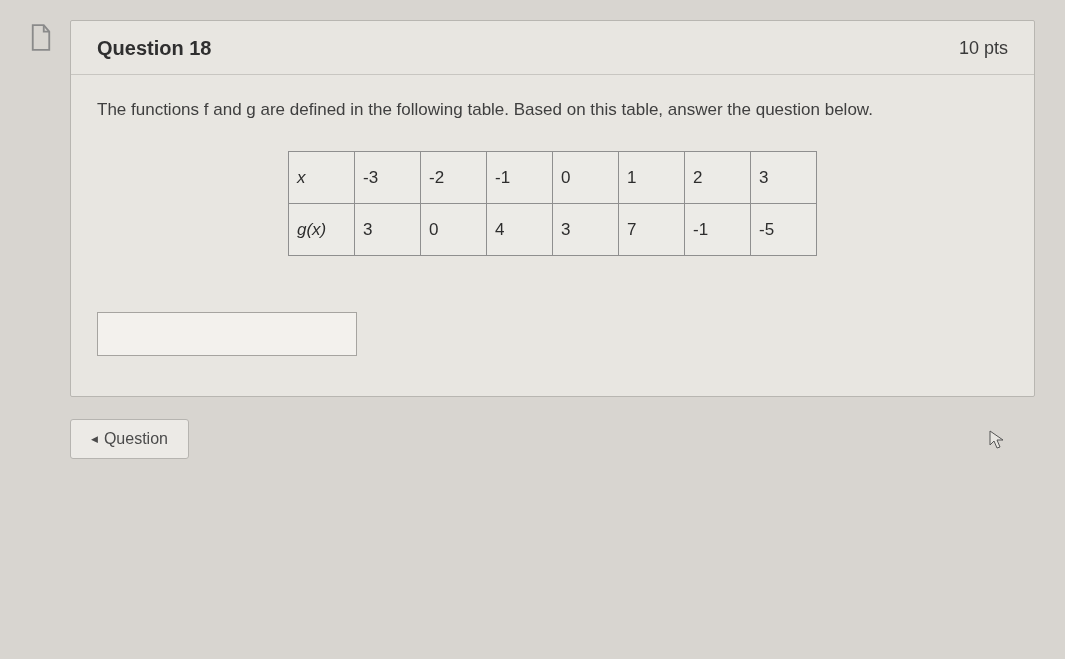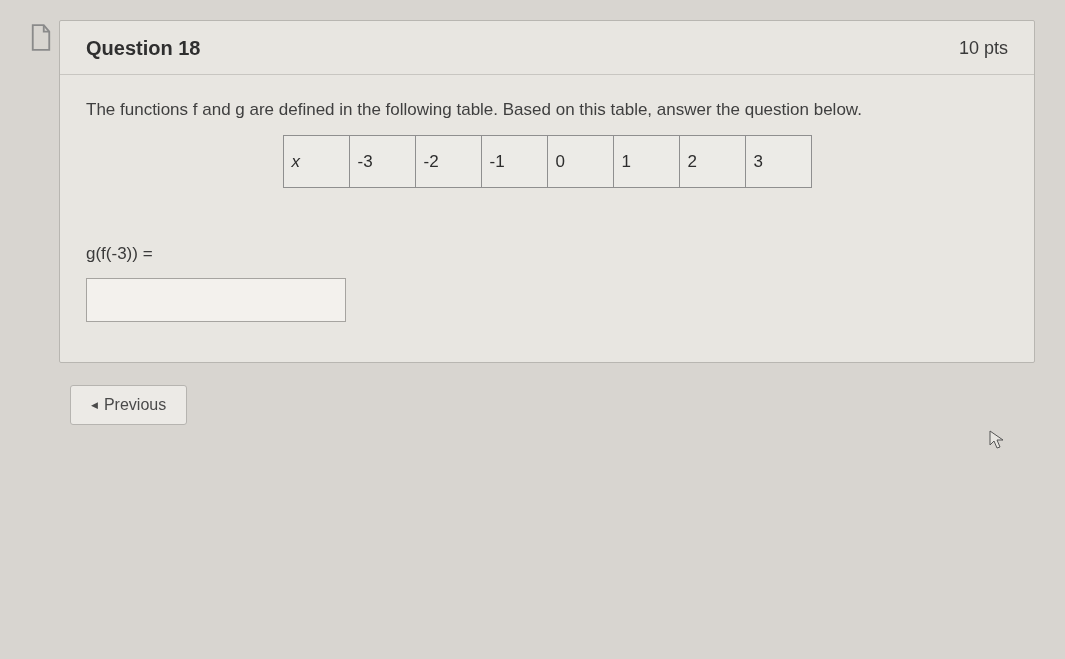--- a/index.html
+++ b/index.html
@@ -7,21 +7,21 @@
     margin: 0;
     padding: 20px 30px;
     background: #d8d5d0;
     font-family: -apple-system, BlinkMacSystemFont, "Segoe UI", Helvetica, Arial, sans-serif;
     color: #3a3a3a;
     width: 1065px;
   }
   .outer-wrap {
     display: flex;
     align-items: flex-start;
-    gap: 7px;
+    gap: 18px;
   }
   .doc-icon {
     width: 22px;
     height: 28px;
     margin-top: 4px;
     flex-shrink: 0;
   }
   .question-card {
     flex: 1;
     background: #e8e6e1;
@@ -31,21 +31,21 @@
   .card-header {
     display: flex;
     justify-content: space-between;
     align-items: center;
     padding: 16px 26px 14px 26px;
     border-bottom: 1px solid #c8c6c1;
   }
   .q-title { font-size: 20px; font-weight: 700; color: #2f2f2f; }
   .q-pts   { font-size: 18px; color: #3a3a3a; text-align: right; }
   .card-body { padding: 22px 26px 40px 26px; }
-  .prompt-text { font-size: 17px; line-height: 1.55; color: #3f3f3f; margin-bottom: 12px; }
+  .prompt-text { font-size: 17px; line-height: 1.55; color: #3f3f3f; margin-bottom: 28px; }
   .table-wrap { display:flex; justify-content:center; margin-bottom: 56px; }
   table.func {
     border-collapse: collapse;
     background: #ecebe7;
   }
   table.func td {
     border: 1px solid #8f8f8f;
     width: 66px;
     height: 52px;
     padding: 0 8px;
@@ -115,32 +115,41 @@
               <tr>
             <td class="hdr">x</td>
             <td>-3</td>
             <td>-2</td>
             <td>-1</td>
             <td>0</td>
             <td>1</td>
             <td>2</td>
             <td>3</td>
           </tr>
+          <tr>
+            <td class="hdr">g(x)</td>
+            <td>3</td>
+            <td>0</td>
+            <td>4</td>
+            <td>3</td>
+            <td>7</td>
+            <td>-1</td>
+            <td>-5</td>
+          </tr>
         </tbody>
           </table>
       </div>
 
-      <div class="ask-line">g(f(-3)) =</div>
       <input class="answer-input" type="text" value="" style="">
     </div>
   </div>
 </div>
 
 <div class="nav-row">
   <button class="nav-btn">
     <span class="tri">◀</span>
-    <span>Previous</span>
+    <span>Question</span>
   </button>
 </div>
 
 <svg class="cursor-icon" viewBox="0 0 16 20">
   <path d="M1 1 L1 15 L5 11 L8 18 L11 17 L8 10 L14 10 Z" fill="#e8e6e1" stroke="#555" stroke-width="1"></path>
 </svg>
 
 </body></html>

